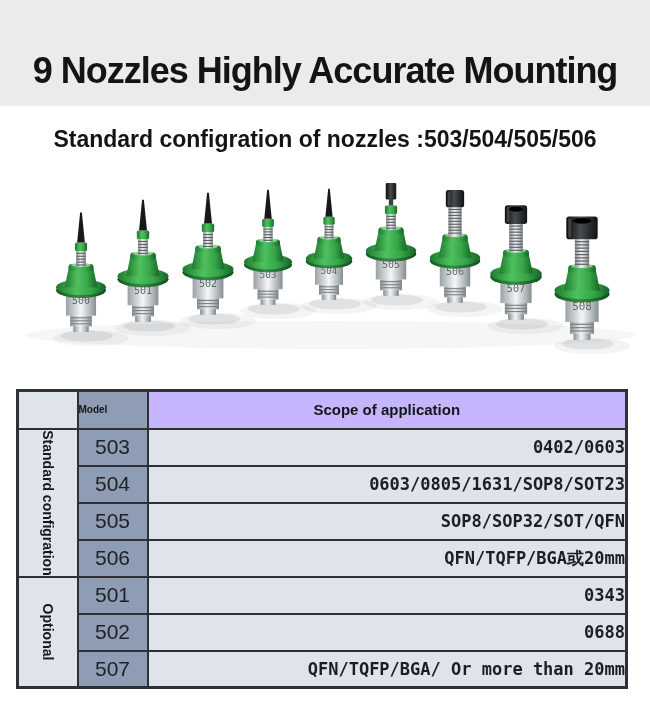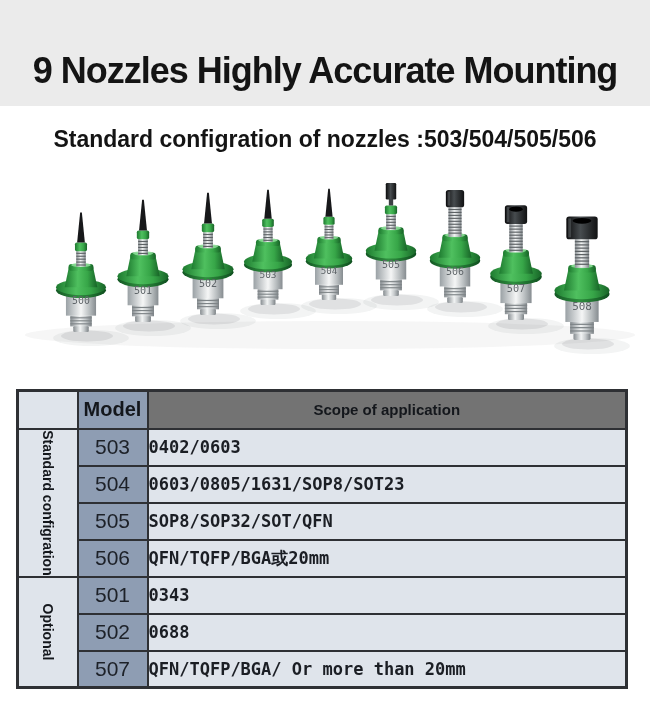--- a/index.html
+++ b/index.html
@@ -19,31 +19,31 @@
   .photo{position:absolute;top:175px;left:0;width:650px;height:180px}
   .tablewrap{position:absolute;top:389px;left:16px;width:612px}
   table.spec{
     border-collapse:collapse;width:612px;table-layout:fixed;
     border:3px solid #2e3034;
   }
   table.spec td,table.spec th{border:2px solid #2e3034;padding:0;vertical-align:middle}
   thead tr{height:38px}
   tbody tr{height:37px}
   .corner-cell{background:#dfe4eb}
-  .model-header{background:#8e9db3;font-size:20px;font-weight:bold;text-align:center;color:#14171c}
-  .scope-header{background:#737373;font-size:15px;font-weight:bold;text-align:center;color:#14171c}
+  .model-header{background:#8e9db3;font-size:10px;font-weight:bold;text-align:left;color:#14171c}
+  .scope-header{background:#c4b5fd;font-size:15px;font-weight:bold;text-align:center;color:#14171c}
   .group-cell{background:#dfe4eb;position:relative}
   .vlabel{
     position:absolute;top:50%;left:50%;
     transform:translate(-50%,-50%) rotate(90deg);
     white-space:nowrap;font-weight:bold;font-size:14px;color:#14171c;
   }
   .model-cell{background:#8e9db3;text-align:center;font-size:21px;color:#1d2128}
   .scope-cell{
-    background:#dfe4eb;text-align:left;padding-left:19px;
+    background:#dfe4eb;text-align:right;padding-left:19px;
     font-family:"DejaVu Sans Mono",monospace;font-weight:bold;font-size:17px;color:#1b1e24;
   }
 </style>
 </head>
 <body>
 
 <div class="title-band"></div>
 <h1 class="page-title">9 Nozzles Highly Accurate Mounting</h1>
 
 <div class="subtitle">

